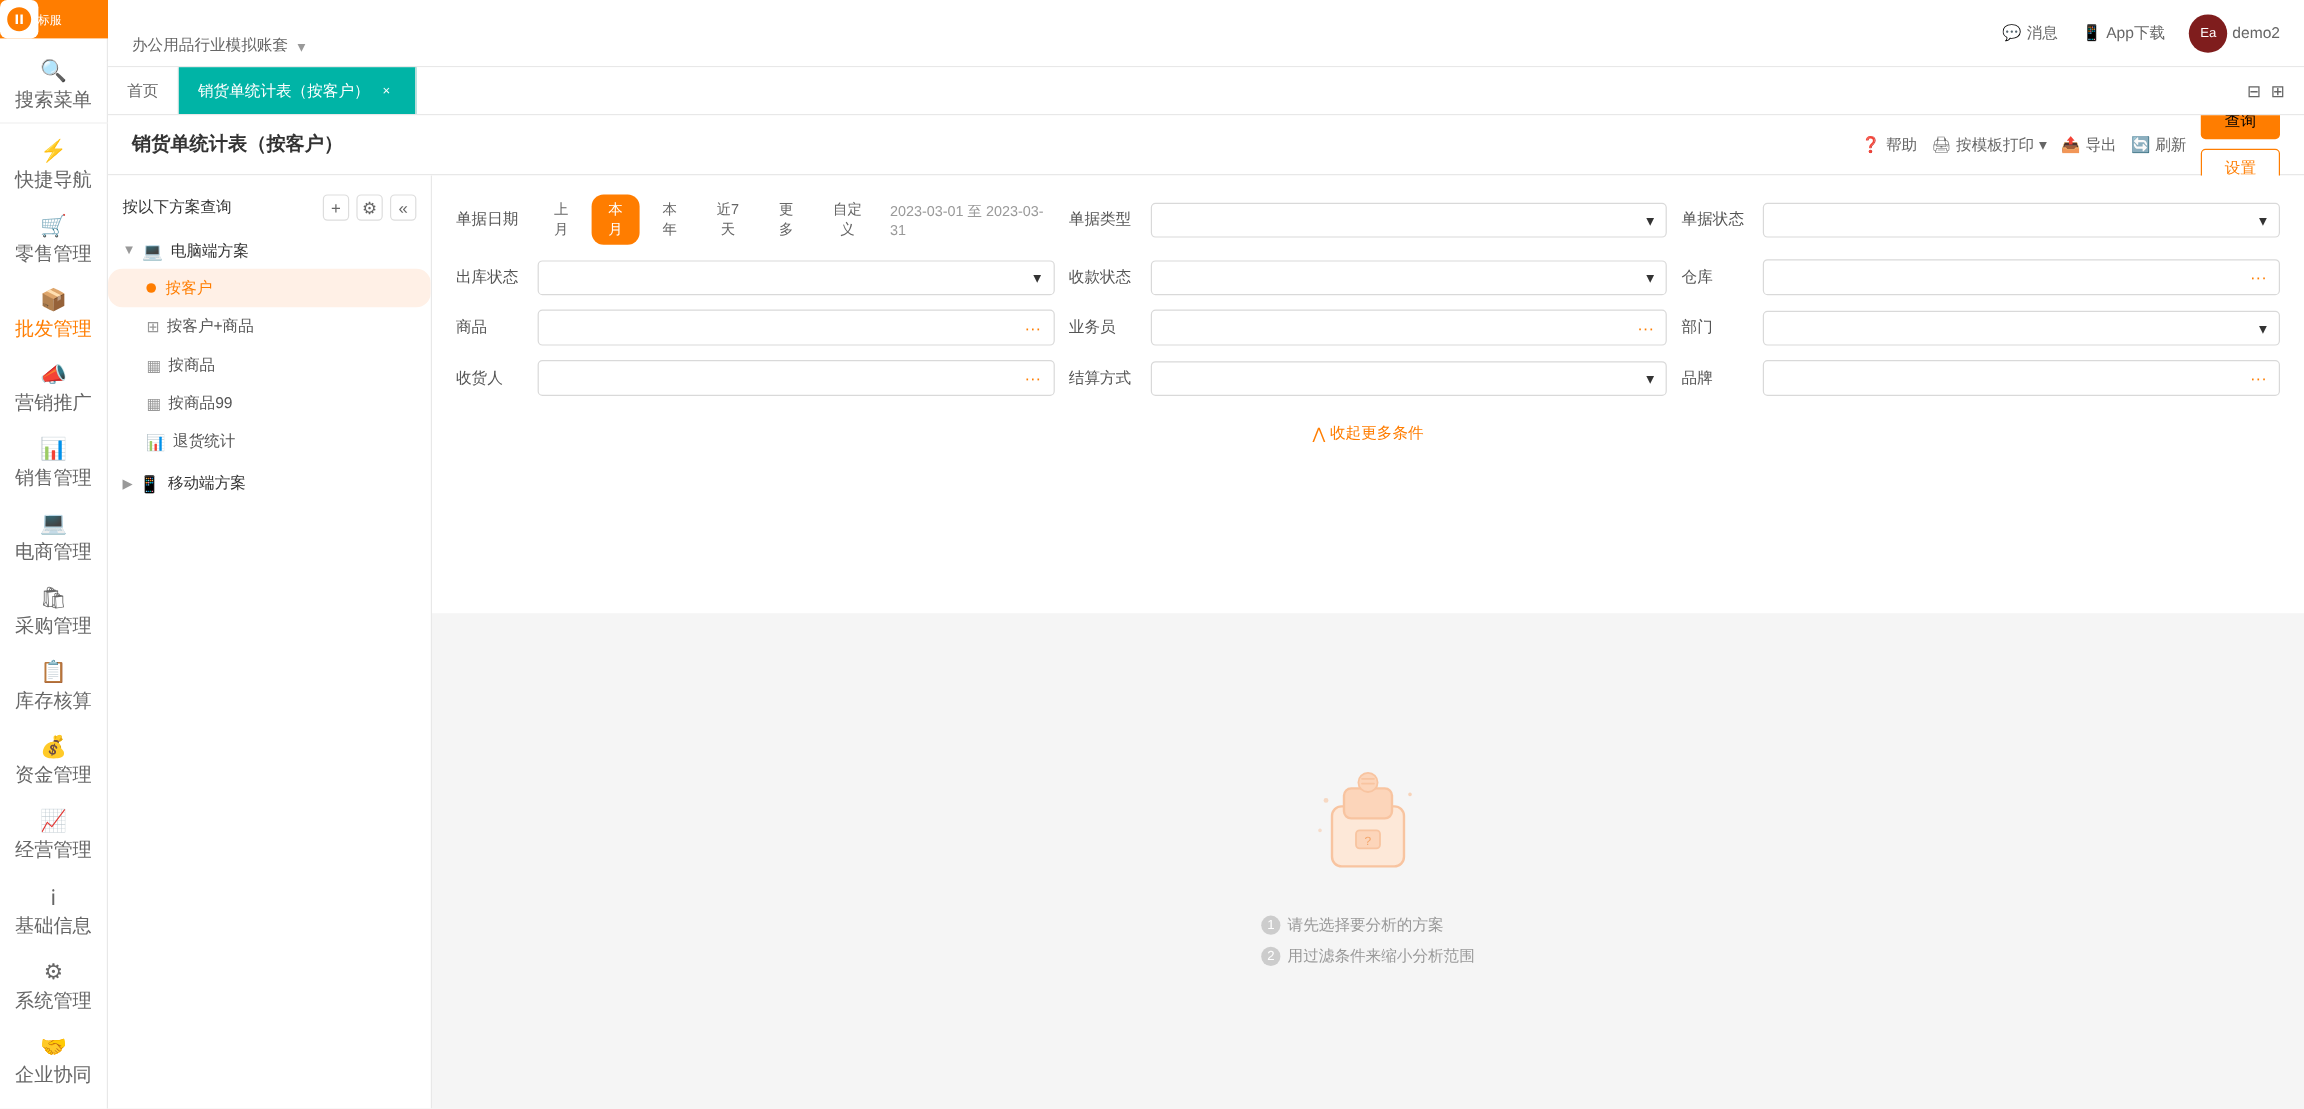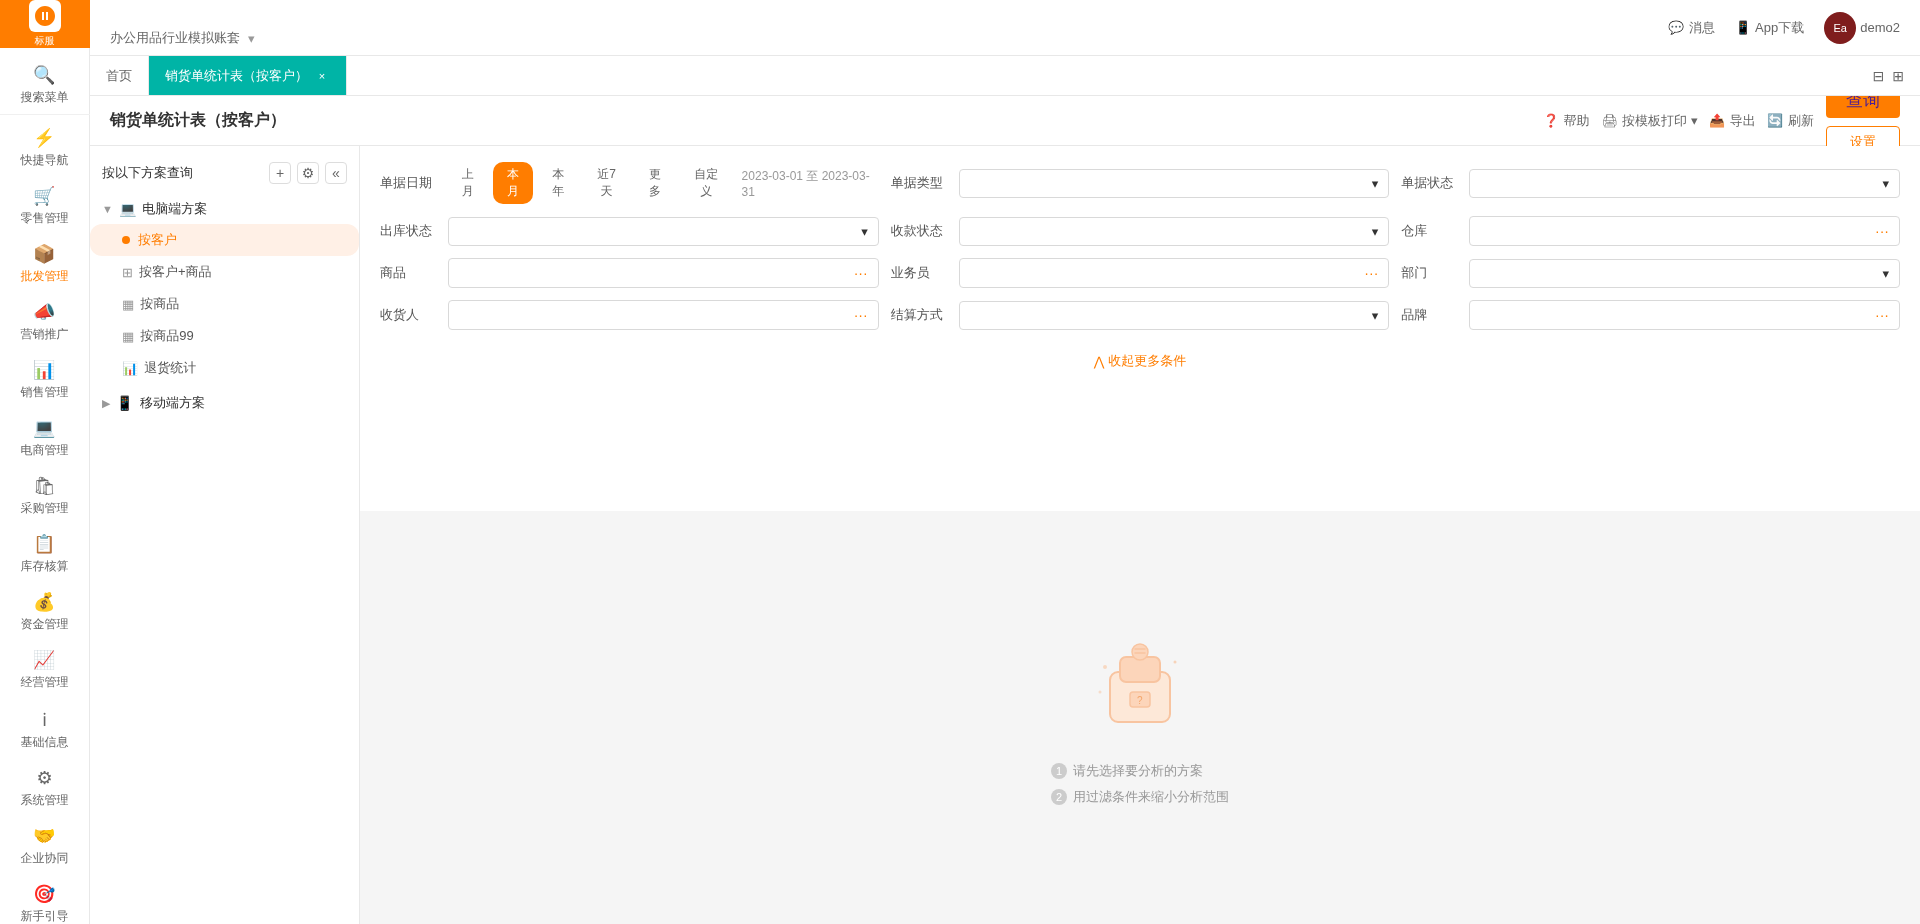--- a/index.html
+++ b/index.html
@@ -1,29 +1,29 @@
 <!DOCTYPE html>
 <html><head>
   <meta charset="utf-8">
   <style>
     * { margin: 0; padding: 0; box-sizing: border-box; }
     body { font-family: 'Microsoft YaHei', Arial, sans-serif; font-size: 13px; background: #f5f5f5; width: 1920px; height: 924px; overflow: hidden; display: flex; }
 
     
     .sidebar { width: 90px; background: #fff; border-right: 1px solid #e8e8e8; display: flex; flex-direction: column; align-items: center; padding-top: 0; height: 924px; }
-    .logo-area { width: 90px; height: 56px; background: #ff7d00; display: flex; flex-direction: column; align-items: center; justify-content: flex-start; cursor: pointer; }
+    .logo-area { width: 90px; height: 56px; background: #ff7d00; display: flex; flex-direction: row; align-items: center; justify-content: flex-start; cursor: pointer; }
     .logo-icon { width: 32px; height: 32px; background: #fff; border-radius: 6px; display: flex; align-items: center; justify-content: center; }
     .logo-icon svg { width: 24px; height: 24px; }
     .logo-text { color: #fff; font-size: 10px; margin-top: 2px; }
 
     .sidebar-nav { width: 100%; display: flex; flex-direction: column; align-items: center; padding: 8px 0; }
     .sidebar-item { width: 90px; padding: 8px 0; display: flex; flex-direction: column; align-items: center; cursor: pointer; color: #666; font-size: 12px; }
     .sidebar-item.active { color: #ff7d00; }
     .sidebar-item .icon { font-size: 18px; margin-bottom: 3px; }
-    .sidebar-item .label { font-size: 12px; }
+    .sidebar-item .label { font-size: 16px; }
     .sidebar-search { border-bottom: 1px solid #f0f0f0; margin-bottom: 4px; }
 
     
     .main-area { flex: 1; display: flex; flex-direction: column; height: 924px; }
 
     
     .top-header { height: 56px; background: #fff; border-bottom: 1px solid #e8e8e8; display: flex; align-items: center; justify-content: space-between; padding: 0 20px; }
     .header-left { display: flex; align-items: center; gap: 8px; margin-top: 21px; }
     .header-subtitle { color: #666; font-size: 13px; }
     .header-chevron { color: #999; cursor: pointer; }
@@ -41,21 +41,21 @@
     .tab-expand-btn { cursor: pointer; color: #666; font-size: 14px; }
 
     
     .page-content { flex: 1; display: flex; flex-direction: column; overflow: hidden; }
 
     
     .page-header { height: 50px; background: #fff; display: flex; align-items: center; justify-content: space-between; padding: 0 20px; border-bottom: 1px solid #e8e8e8; }
     .page-title { font-size: 16px; font-weight: 600; color: #333; }
     .page-actions { display: flex; align-items: center; gap: 12px; }
     .page-action-btn { display: flex; align-items: center; gap: 4px; color: #666; font-size: 13px; cursor: pointer; }
-    .btn-query { background: #ff7d00; color: #4c1d95; border: none; padding: 6px 20px; border-radius: 4px; cursor: pointer; font-size: 17px; }
+    .btn-query { background: #ff7d00; color: #000000; border: none; padding: 6px 20px; border-radius: 4px; cursor: pointer; font-size: 13px; }
     .btn-settings { background: #fff; color: #ff7d00; border: 1px solid #ff7d00; padding: 6px 16px; border-radius: 4px; cursor: pointer; font-size: 13px; margin-top: 4px; }
 
     
     .main-split { flex: 1; display: flex; overflow: hidden; }
 
     
     .scheme-panel { width: 270px; background: #fff; border-right: 1px solid #e8e8e8; overflow-y: auto; padding: 10px 0; }
     .scheme-header { display: flex; align-items: center; padding: 6px 12px; gap: 8px; justify-content: center; }
     .scheme-title { font-size: 13px; color: #333; font-weight: 500; }
     .scheme-actions { display: flex; align-items: center; gap: 6px; margin-left: auto; }

